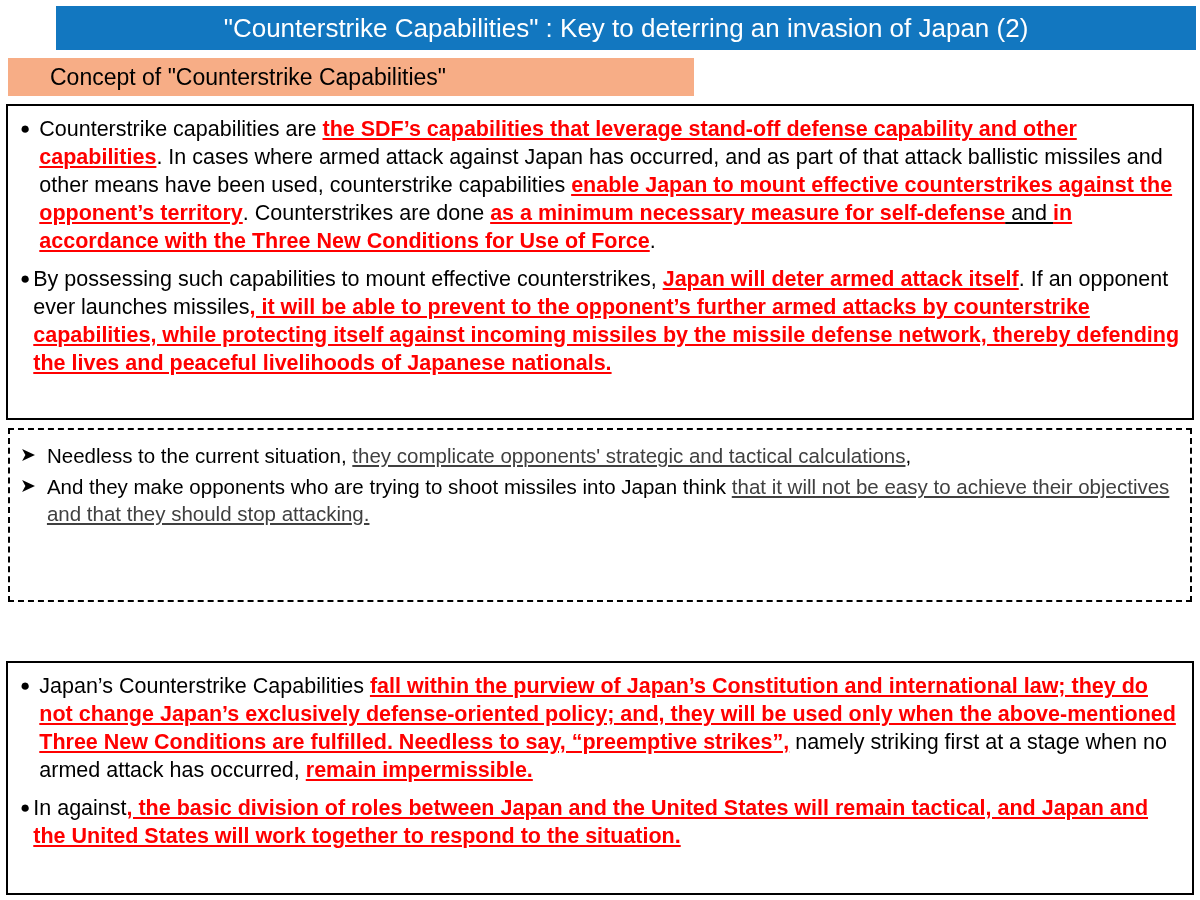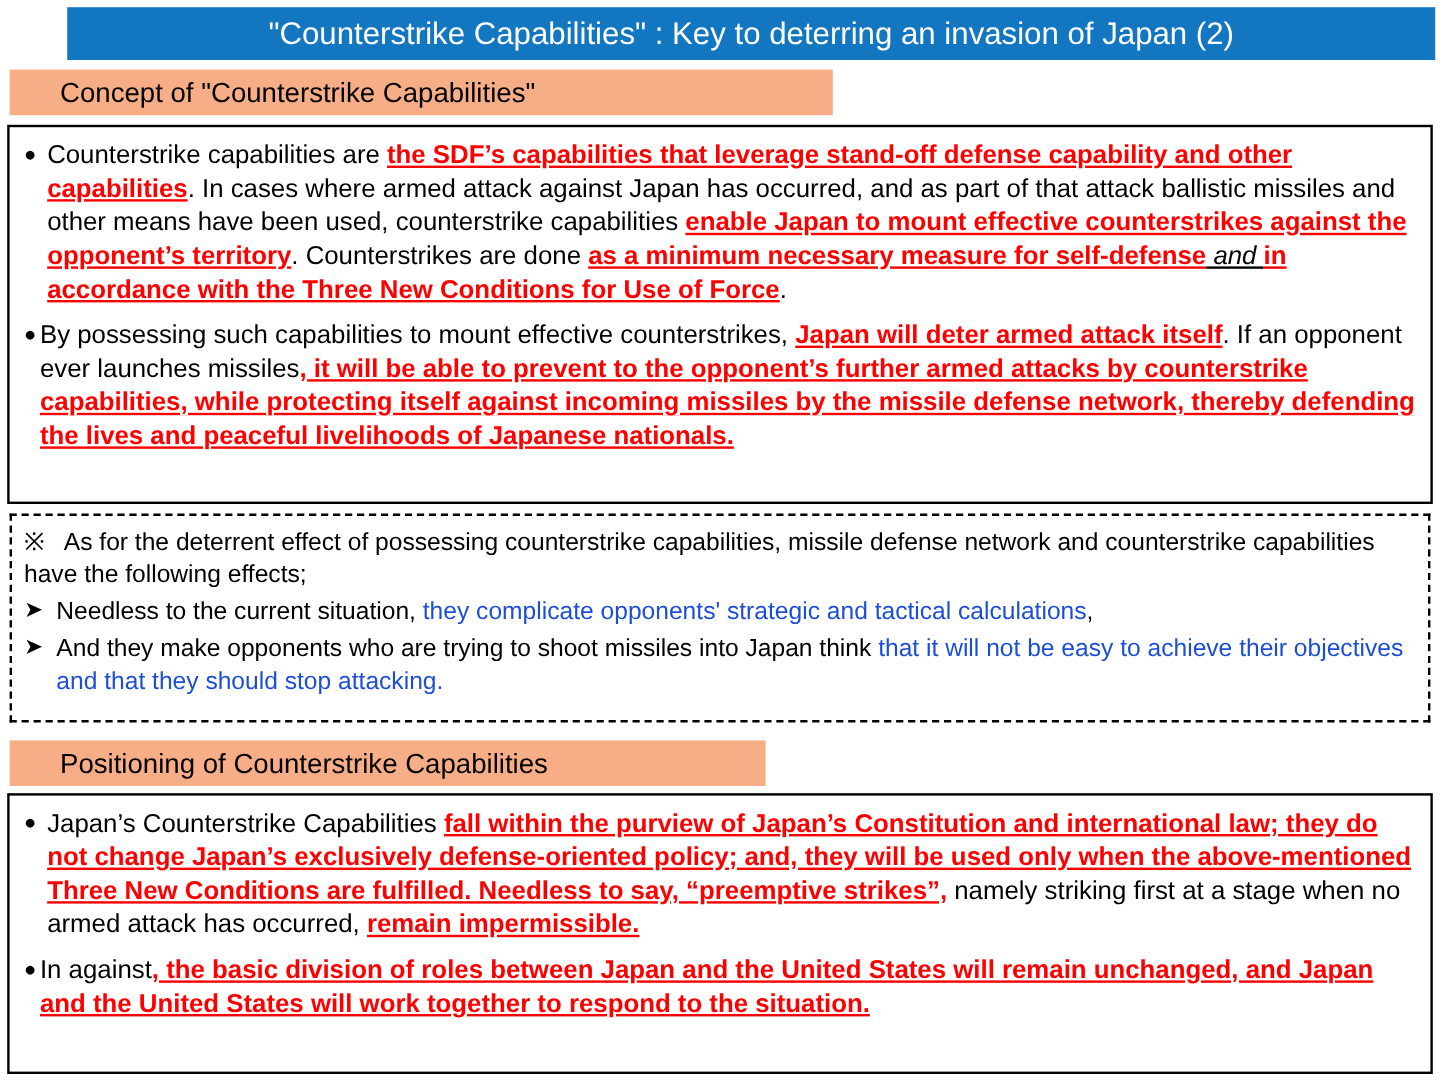--- a/index.html
+++ b/index.html
@@ -111,21 +111,20 @@
   .bullet-text {
     flex: 1 1 auto;
   }
   .em {
     color: #ff0000;
     font-weight: bold;
     text-decoration: underline;
   }
   .plain-u {
     text-decoration: underline;
-    font-style: italic;
   }
   .note-line {
     font-size: 20.5px;
     line-height: 1.32;
     margin-bottom: 2px;
   }
   .note-row {
     display: flex;
     align-items: flex-start;
     font-size: 20.5px;
@@ -134,21 +133,22 @@
   }
   .note-arrow {
     flex: 0 0 auto;
     padding-right: 11px;
     font-size: 19px;
   }
   .note-body {
     flex: 1 1 auto;
   }
   .red-u {
-    color: #1d4ed8;
+    color: #404040;
+    text-decoration: underline;
   }
 </style>
 </head>
 <body>
 
 <div class="page">
 
   <div class="title-bar">"Counterstrike Capabilities" : Key to deterring an invasion of Japan (2)</div>
 
   <div class="section-banner" id="concept-banner">Concept of "Counterstrike Capabilities"</div>
@@ -158,41 +158,35 @@
       <span class="bullet-mark">●</span>
       <span class="bullet-text"><span>Counterstrike capabilities are </span><span class="em">the SDF’s capabilities that leverage stand-off defense capability and other capabilities</span><span>. In cases where armed attack against Japan has occurred, and as part of that attack ballistic missiles and other means have been used, counterstrike capabilities </span><span class="em">enable Japan to mount effective counterstrikes against the opponent’s territory</span><span>. Counterstrikes are done </span><span class="em">as a minimum necessary measure for self-defense</span><span class="plain-u"> and </span><span class="em">in accordance with the Three New Conditions for Use of Force</span><span>.</span></span>
     </div>
     <div class="bullet-para">
       <span class="bullet-mark tight">●</span>
       <span class="bullet-text"><span>By possessing such capabilities to mount effective counterstrikes, </span><span class="em">Japan will deter armed attack itself</span><span>. If an opponent ever launches missiles</span><span class="em">, it will be able to prevent to the opponent’s further armed attacks by counterstrike capabilities, while protecting itself against incoming missiles by the missile defense network, thereby defending the lives and peaceful livelihoods of Japanese nationals.</span></span>
     </div>
   </div>
 
   <div class="content-box" id="note-box">
-    <div class="note-line">
-      <span>※</span>
-      &nbsp;
-      <span>As for the deterrent effect of possessing counterstrike capabilities, missile defense network and counterstrike capabilities have the following effects;</span>
-    </div>
     <div class="note-row">
       <span class="note-arrow">➤</span>
       <span class="note-body"><span>Needless to the current situation, </span><span class="red-u">they complicate opponents' strategic and tactical calculations</span><span>,</span></span>
     </div>
     <div class="note-row">
       <span class="note-arrow">➤</span>
       <span class="note-body"><span>And they make opponents who are trying to shoot missiles into Japan think </span><span class="red-u">that it will not be easy to achieve their objectives and that they should stop attacking.</span></span>
     </div>
   </div>
 
-  <div class="section-banner" id="positioning-banner">Positioning of Counterstrike Capabilities</div>
 
   <div class="content-box" id="positioning-box">
     <div class="bullet-para">
       <span class="bullet-mark">●</span>
       <span class="bullet-text"><span>Japan’s Counterstrike Capabilities </span><span class="em">fall within the purview of Japan’s Constitution and international law; they do not change Japan’s exclusively defense-oriented policy; and, they will be used only when the above-mentioned Three New Conditions are fulfilled. Needless to say, “preemptive strikes”,</span><span> namely striking first at a stage when no armed attack has occurred, </span><span class="em">remain impermissible.</span></span>
     </div>
     <div class="bullet-para">
       <span class="bullet-mark tight">●</span>
-      <span class="bullet-text"><span>In against</span><span class="em">, the basic division of roles between Japan and the United States will remain unchanged, and Japan and the United States will work together to respond to the situation.</span></span>
+      <span class="bullet-text"><span>In against</span><span class="em">, the basic division of roles between Japan and the United States will remain tactical, and Japan and the United States will work together to respond to the situation.</span></span>
     </div>
   </div>
 
 </div>
 
 </body></html>

